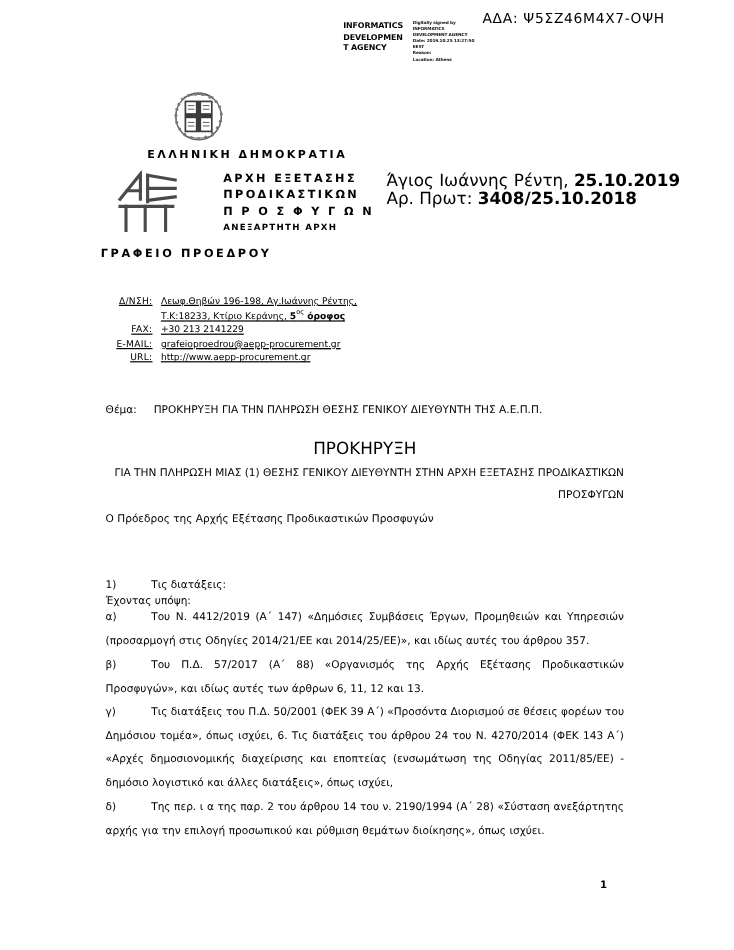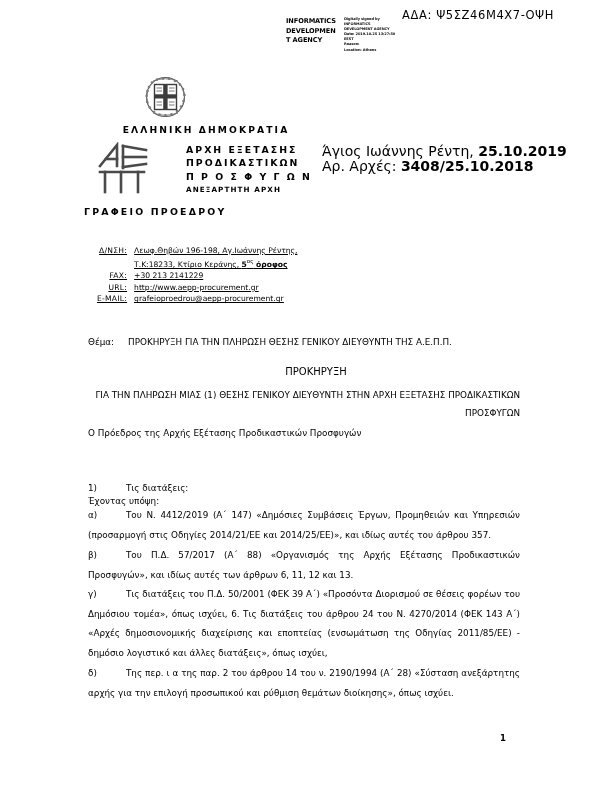--- a/index.html
+++ b/index.html
@@ -153,25 +153,25 @@
     position: absolute;
     left: 88px;
     top: 337px;
     font-size: 8.8px;
     white-space: nowrap;
   }
   .subject .lab { margin-right: 14px; }
 
   .title-1 {
     position: absolute;
-    left: 100px;
+    left: 88px;
     top: 366px;
     width: 432px;
     text-align: center;
-    font-size: 10px;
+    font-size: 14px;
   }
   .title-2 {
     position: absolute;
     left: 88px;
     top: 387px;
     width: 432px;
     text-align: right;
     font-size: 8.8px;
     line-height: 17.5px;
   }
@@ -317,46 +317,46 @@
 
   <div class="aepp-name">
     <div>ΑΡΧΗ ΕΞΕΤΑΣΗΣ</div>
     <div>ΠΡΟΔΙΚΑΣΤΙΚΩΝ</div>
     <div>Π Ρ Ο Σ Φ Υ Γ Ω Ν</div>
     <div class="small">ΑΝΕΞΑΡΤΗΤΗ ΑΡΧΗ</div>
   </div>
 
   <div class="dateblock">
     <div><span>Άγιος Ιωάννης Ρέντη, </span><b>25.10.2019</b></div>
-    <div><span>Αρ. Αρχές: </span><b>3408/25.10.2018</b></div>
+    <div><span>Αρ. Πρωτ: </span><b>3408/25.10.2018</b></div>
   </div>
 
   <div class="office">ΓΡΑΦΕΙΟ ΠΡΟΕΔΡΟΥ</div>
 
   <div class="contact">
     <table>
       <tbody>
           <tr>
         <td class="lbl">Δ/ΝΣΗ:</td>
         <td class="val">
           <div>Λεωφ.Θηβών 196-198, Αγ.Ιωάννης Ρέντης,</div>
           <div><span>Τ.Κ:18233, Κτίριο Κεράνης, </span><b>5</b><sup>ος</sup><b> όροφος</b></div>
         </td>
       </tr>
       <tr>
         <td class="lbl">FAX:</td>
         <td class="val">+30 213 2141229</td>
       </tr>
       <tr>
+        <td class="lbl">E-MAIL:</td>
+        <td class="val u">grafeioproedrou@aepp-procurement.gr</td>
+      </tr>
+      <tr>
         <td class="lbl">URL:</td>
         <td class="val">http://www.aepp-procurement.gr</td>
-      </tr>
-      <tr>
-        <td class="lbl">E-MAIL:</td>
-        <td class="val u">grafeioproedrou@aepp-procurement.gr</td>
       </tr>
     </tbody>
       </table>
   </div>
 
   <div class="subject">
     <span class="lab">Θέμα:</span><span>ΠΡΟΚΗΡΥΞΗ ΓΙΑ ΤΗΝ ΠΛΗΡΩΣΗ ΘΕΣΗΣ ΓΕΝΙΚΟΥ ΔΙΕΥΘΥΝΤΗ ΤΗΣ Α.Ε.Π.Π.</span>
   </div>
 
   <div class="title-1">ΠΡΟΚΗΡΥΞΗ</div>

